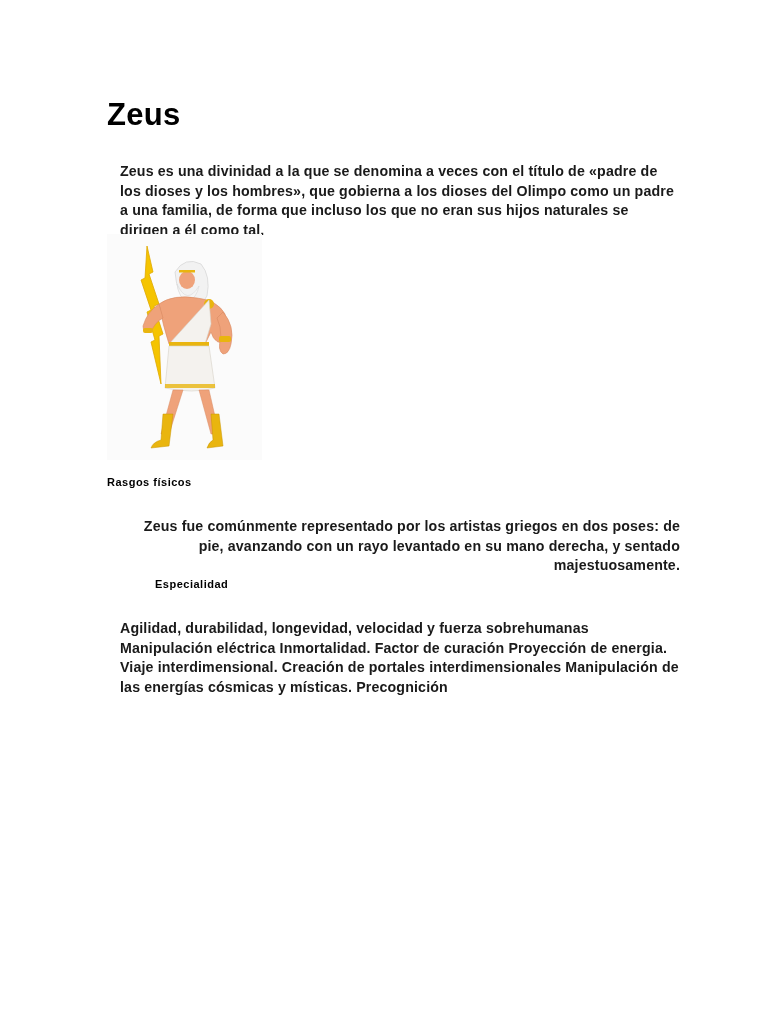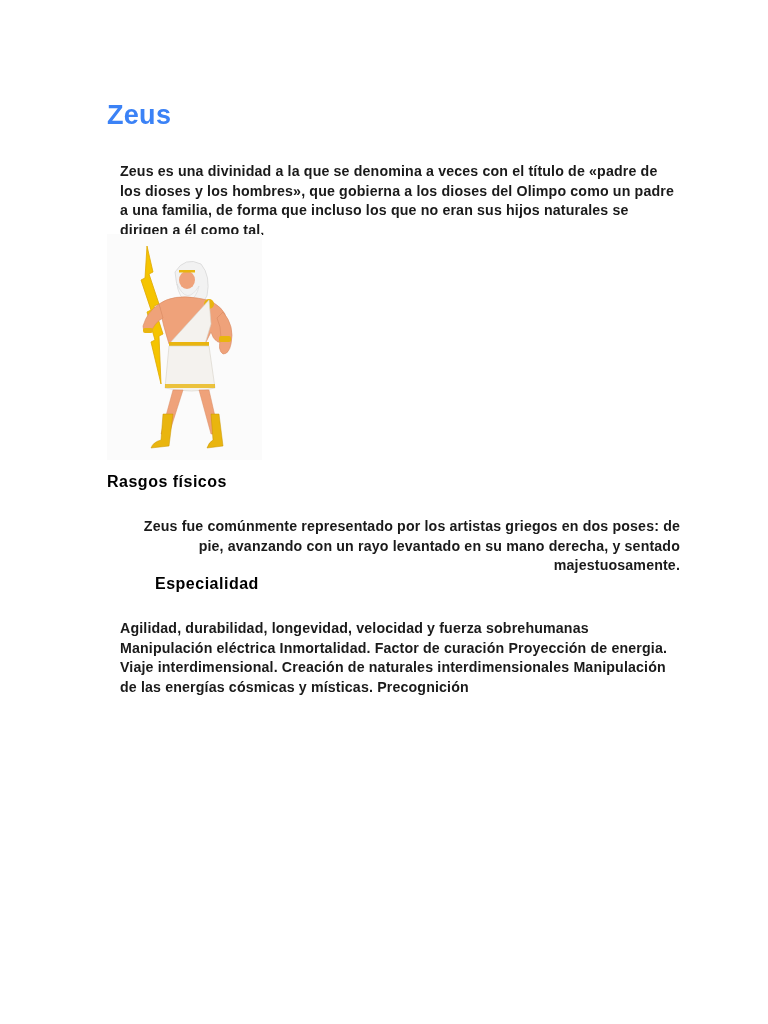--- a/index.html
+++ b/index.html
@@ -19,43 +19,43 @@
       position: absolute;
       left: 107px;
       top: 0;
       width: 560px;
     }
     .title {
       position: absolute;
       left: 0;
       top: 95px;
       margin: 0;
-      font-size: 27px;
+      font-size: 31px;
       font-weight: 700;
       letter-spacing: 0.3px;
-      color: #3b82f6;
+      color: #000000;
       line-height: 40px;
     }
     .para {
       position: absolute;
       left: 0;
       margin: 13px;
       font-size: 14.2px;
       font-weight: 700;
       line-height: 19.5px;
       color: #1a1a1a;
       letter-spacing: 0.15px;
       width: 560px;
     }
     .intro { top: 149px; }
     .h2 {
       position: absolute;
       left: 0;
       margin: 0;
-      font-size: 16px;
+      font-size: 11px;
       font-weight: 700;
       letter-spacing: 0.5px;
       color: #000;
       line-height: 20px;
     }
     .h-rasgos { top: 472px; }
     .p-rasgos { top: 504px; text-align: right; }
     .h-esp { top: 574px; margin-left: 48px; }
     .p-esp { top: 606px; }
     .figure {
@@ -113,15 +113,15 @@
 
       <path d="M56,180 L66,180 L62,212 L44,214 Q46,208 54,206 Z" fill="#e9b50f" stroke="#c99500" stroke-width="0.5"></path>
       <path d="M104,180 L112,180 L116,212 L100,214 Q102,208 106,206 Z" fill="#e9b50f" stroke="#c99500" stroke-width="0.5"></path>
     </svg>
   </div>
 
   <h2 class="h2 h-rasgos">Rasgos físicos</h2>
   <p class="para p-rasgos">Zeus fue comúnmente representado por los artistas griegos en dos poses: de pie, avanzando con un rayo levantado en su mano derecha, y sentado majestuosamente.</p>
 
   <h2 class="h2 h-esp">Especialidad</h2>
-  <p class="para p-esp">Agilidad, durabilidad, longevidad, velocidad y fuerza sobrehumanas Manipulación eléctrica Inmortalidad. Factor de curación Proyección de energia. Viaje interdimensional. Creación de naturales interdimensionales Manipulación de las energías cósmicas y místicas. Precognición</p>
+  <p class="para p-esp">Agilidad, durabilidad, longevidad, velocidad y fuerza sobrehumanas Manipulación eléctrica Inmortalidad. Factor de curación Proyección de energia. Viaje interdimensional. Creación de portales interdimensionales Manipulación de las energías cósmicas y místicas. Precognición</p>
 
 </div>
 
 </body></html>

